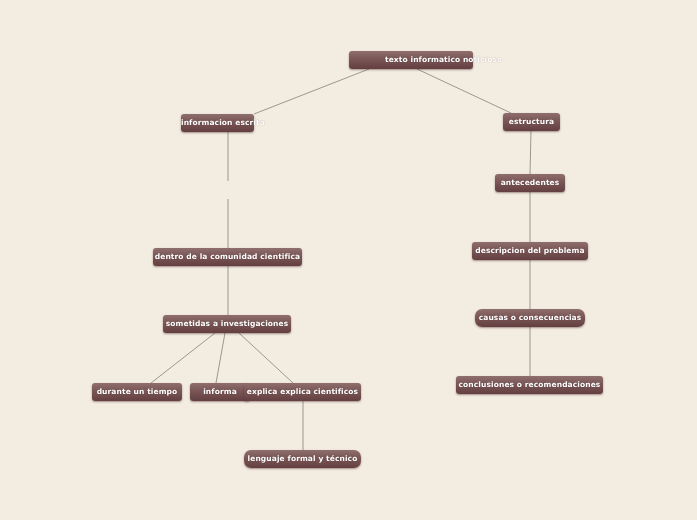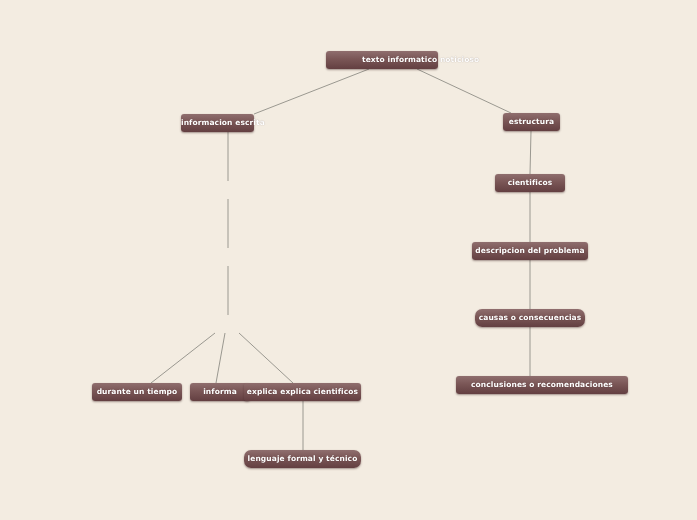--- a/index.html
+++ b/index.html
@@ -57,25 +57,27 @@
       <line x1="215" y1="333" x2="151" y2="383"></line>
       <line x1="225" y1="333" x2="216" y2="383"></line>
       <line x1="239" y1="333" x2="293" y2="383"></line>
       <line x1="303" y1="401" x2="303" y2="450"></line>
       <line x1="531" y1="131" x2="530" y2="174"></line>
       <line x1="530" y1="192" x2="530" y2="242"></line>
       <line x1="530" y1="260" x2="530" y2="309"></line>
       <line x1="530" y1="327" x2="530" y2="376"></line>
     </svg>
 
-  <div class="node" style="left: 326px; top: 51px; width: 112px; padding-left: 36px;">texto informatico noticioso</div>
+  <div class="node" style="left: 349px; top: 51px; width: 124px; padding-left: 36px;">texto informatico noticioso</div>
 
   <div class="node" style="left: 181px; top: 114px; width: 73px;">informacion escrita</div>
+  <div class="node" style="left: 153px; top: 248px; width: 149px;">dentro de la comunidad cientifica</div>
+  <div class="node" style="left: 163px; top: 315px; width: 128px;">sometidas a investigaciones</div>
   <div class="node" style="left: 92px; top: 383px; width: 90px;">durante un tiempo</div>
   <div class="node" style="left: 190px; top: 383px; width: 60px;">informa</div>
   <div class="node" style="left: 244px; top: 383px; width: 117px;">explica explica cientificos</div>
   <div class="node" style="left: 244px; top: 450px; width: 117px; border-radius: 7px;">lenguaje formal y técnico</div>
   <div class="node" style="left: 503px; top: 113px; width: 57px;">estructura</div>
-  <div class="node" style="left: 495px; top: 174px; width: 70px;">cientificos</div>
+  <div class="node" style="left: 495px; top: 174px; width: 70px;">antecedentes</div>
   <div class="node" style="left: 472px; top: 242px; width: 116px;">descripcion del problema</div>
   <div class="node" style="left: 475px; top: 309px; width: 110px; border-radius: 7px;">causas o consecuencias</div>
-  <div class="node" style="left: 456px; top: 376px; width: 172px;">conclusiones o recomendaciones</div>
+  <div class="node" style="left: 456px; top: 376px; width: 147px;">conclusiones o recomendaciones</div>
 </div>
 
 </body></html>

